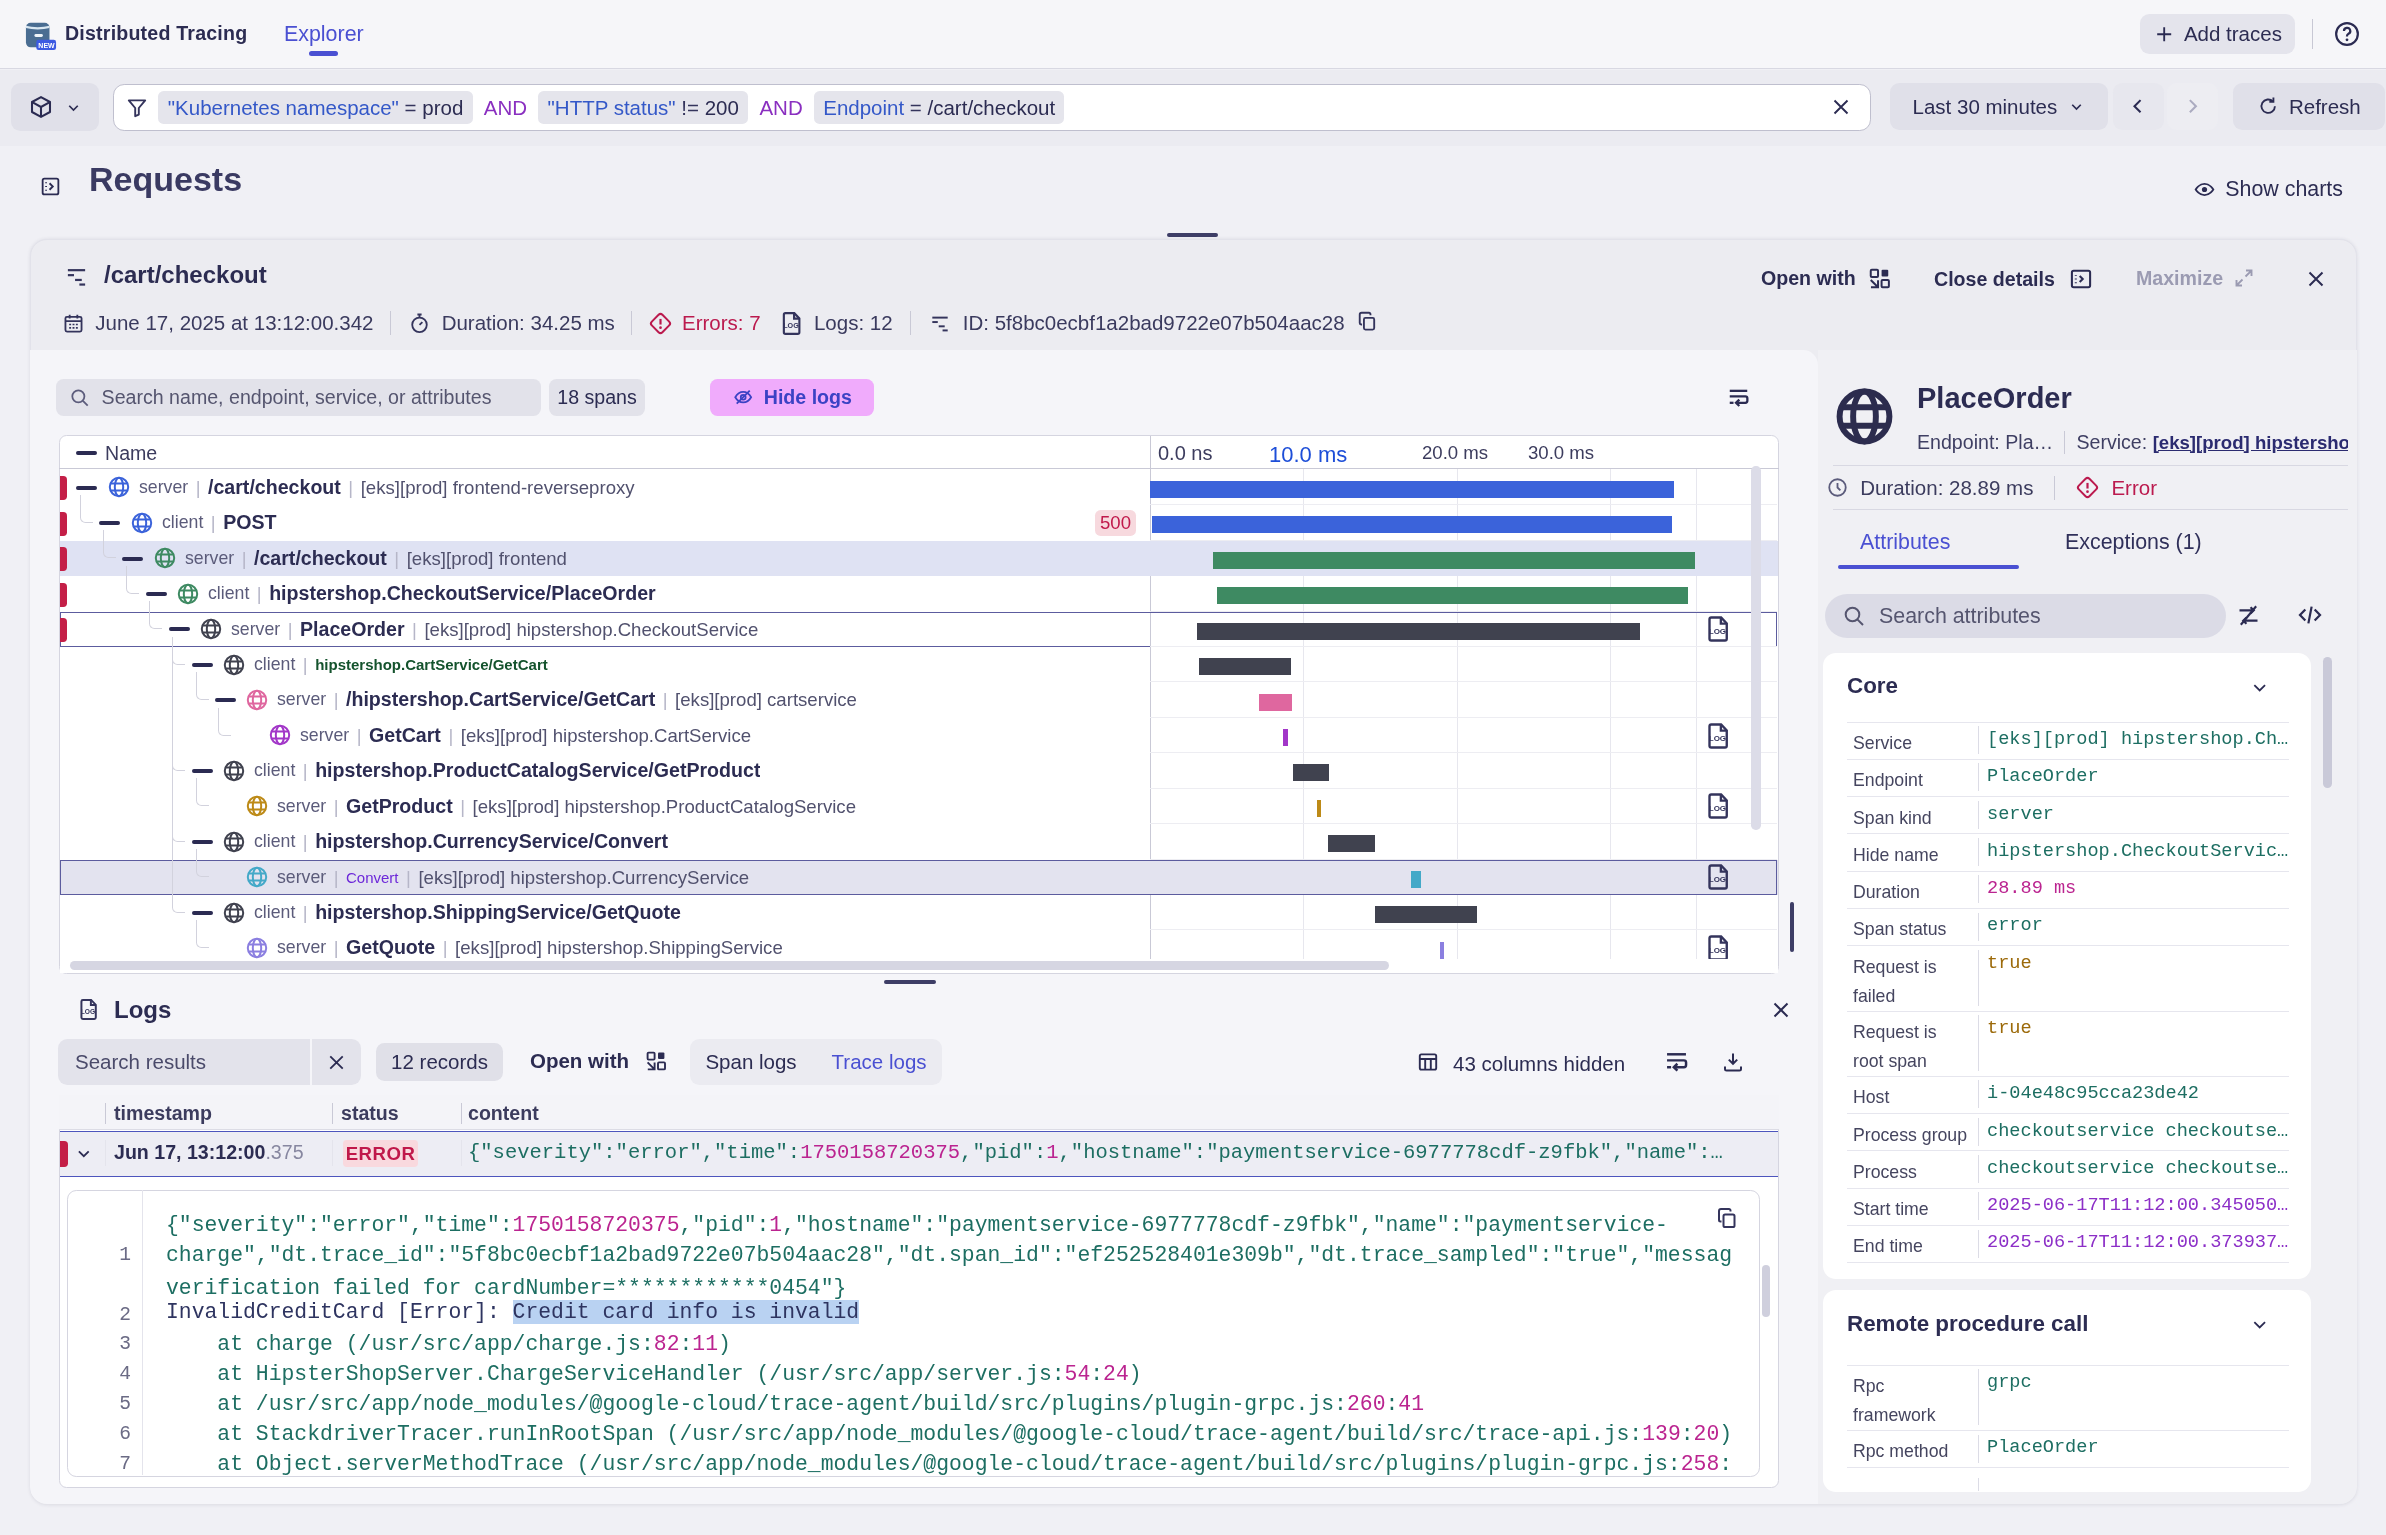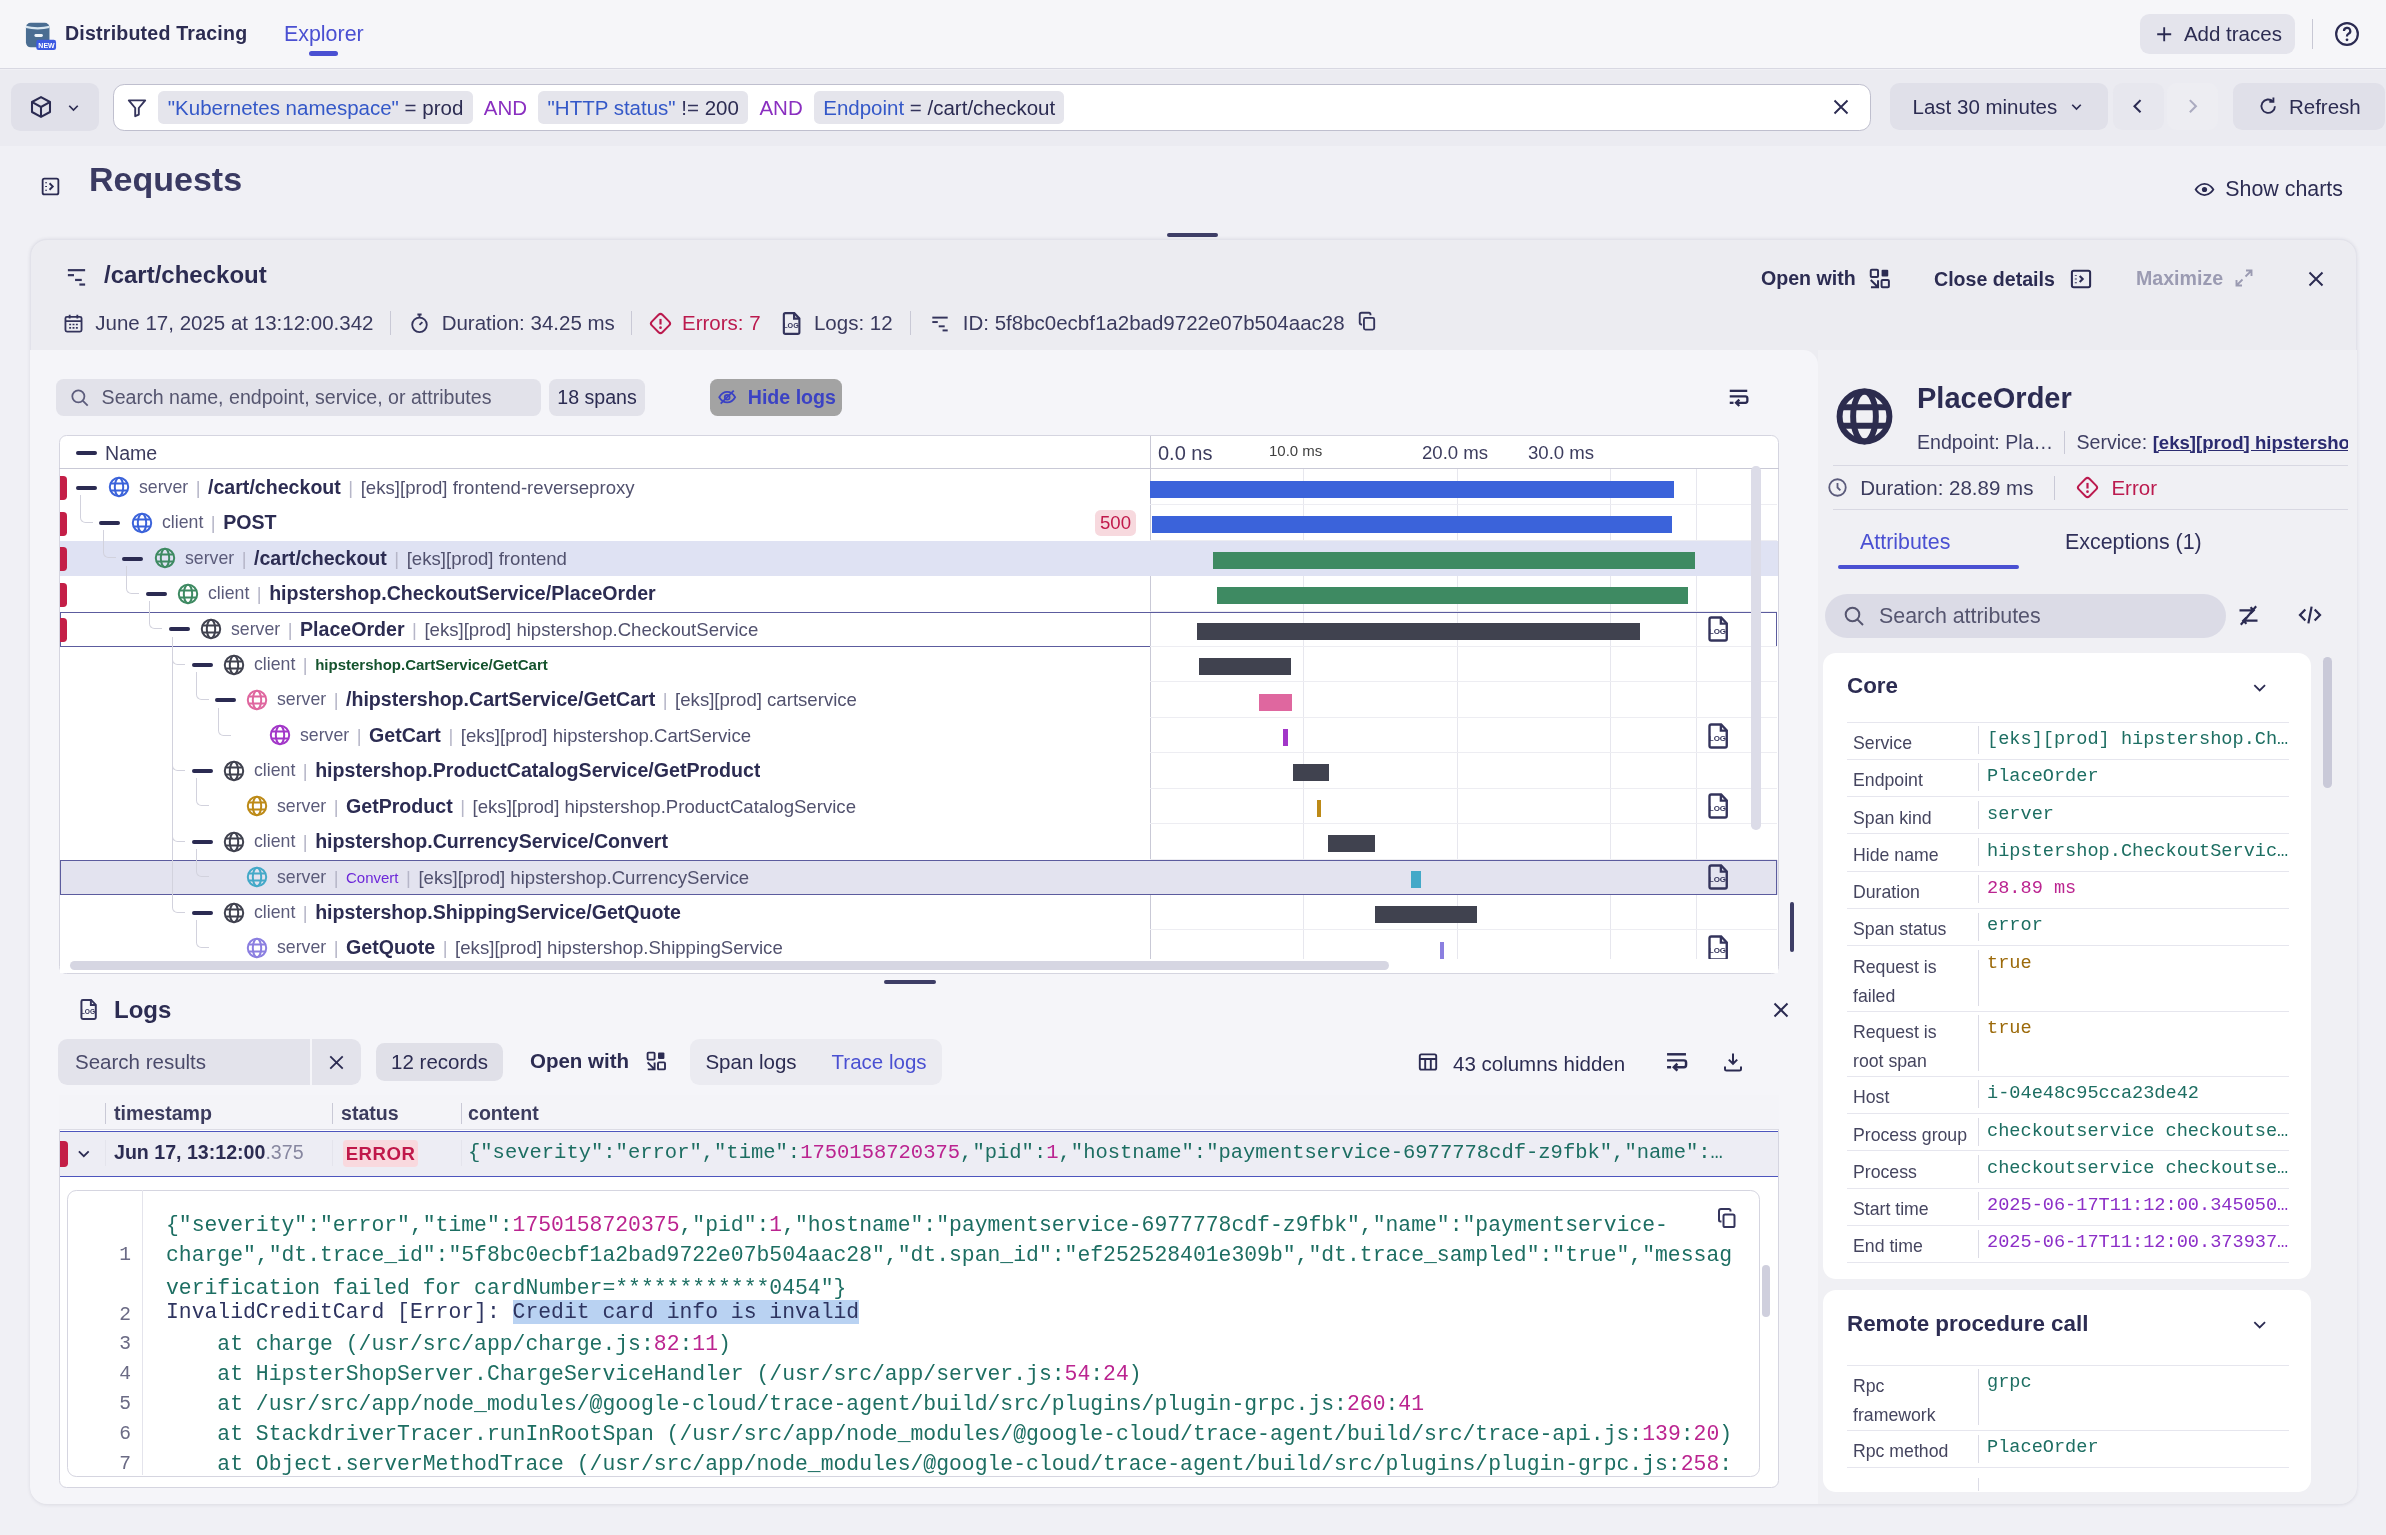--- a/index.html
+++ b/index.html
@@ -184,40 +184,40 @@
 <div style="position:absolute;left:56px;top:379px;width:485px;height:37px;border-radius:7.5px;background:#e2e2ea;display:flex;align-items:center;gap:11.2px;padding:0 13px">
     <svg width="21.4" height="21.4" viewBox="0 0 24 24" fill="none">
       <circle cx="10.5" cy="10.5" r="6.8" stroke="#5c5c7c" stroke-width="2"></circle>
       <path d="M15.6 15.6 21 21" stroke="#5c5c7c" stroke-width="2"></path>
     </svg>
     <span style="font-size:19.6px;color:#55556f">Search name, endpoint, service, or attributes</span>
   </div>
 <div style="position:absolute;left:549px;top:379px;width:96px;height:37px;border-radius:7.5px;background:#e2e2ea;display:flex;align-items:center;justify-content:center">
     <span style="font-size:19.6px;color:#2c2c52">18 spans</span>
   </div>
-<div style="position:absolute;left:710px;top:379px;width:132px;height:37px;border-radius:7.5px;background:#a3a3a3;display:flex;align-items:center;justify-content:center;gap:9.3px">
+<div style="position:absolute;left:710px;top:379px;width:164px;height:37px;border-radius:7.5px;background:#f0abfc;display:flex;align-items:center;justify-content:center;gap:9.3px">
     <svg width="22.4" height="22.4" viewBox="0 0 24 24" fill="none">
       <path d="M3.5 12s3.2-5.6 8.5-5.6S20.5 12 20.5 12s-3.2 5.6-8.5 5.6S3.5 12 3.5 12z" stroke="#3b42c4" stroke-width="1.9"></path>
       <circle cx="12" cy="12" r="2.6" stroke="#3b42c4" stroke-width="1.9"></circle>
       <path d="M5 19 19 5" stroke="#3b42c4" stroke-width="1.9"></path>
     </svg>
     <span style="font-size:19.6px;color:#3b42c4;font-weight:700">Hide logs</span>
   </div>
 <div style="position:absolute;left:1726px;top:385px;"><svg width="25" height="25" viewBox="0 0 24 24" fill="none">
       <path d="M3.6 5.6h16.8" stroke="#2b2b52" stroke-width="2.2"></path>
       <path d="M3.6 11h15a1.9 1.9 0 0 1 1.9 1.9v2.3a1.9 1.9 0 0 1-1.9 1.9h-8" stroke="#2b2b52" stroke-width="2.2"></path>
       <path d="M12.8 14l-3.2 3.1 3.2 3.1" stroke="#2b2b52" stroke-width="2.2"></path>
       <path d="M3.6 17.1h3.6" stroke="#2b2b52" stroke-width="2.2"></path>
     </svg></div>
 <div style="position:absolute;left:59px;top:435px;width:1720px;height:539px;background:#fff;border:0.9px solid #d5d5e0;border-radius:7.5px;overflow:hidden"></div>
 <div style="position:absolute;left:59px;top:435px;width:1720px;height:34px;border-bottom:0.9px solid #c9c9d6"></div>
 <div style="position:absolute;left:76px;top:451px;width:20.5px;height:3.7px;border-radius:1.9px;background:#2b2b52"></div>
 <div style="position:absolute;left:105px;top:442px;font-size:19.6px;color:#3c3c5e">Name</div>
 <div style="position:absolute;left:1158px;top:442px;font-size:20px;color:#3c3c5e">0.0 ns</div>
-<div style="position:absolute;left:1269px;top:442px;font-size:15px;color:#404040">10.0 ms</div>
+<div style="position:absolute;left:1269px;top:442px;font-size:22px;color:#1d4ed8">10.0 ms</div>
 <div style="position:absolute;left:1422px;top:442px;font-size:18.6px;color:#3c3c5e">20.0 ms</div>
 <div style="position:absolute;left:1528px;top:442px;font-size:18.6px;color:#3c3c5e">30.0 ms</div>
 <div style="position:absolute;left:1150px;top:436px;width:0.9px;height:537px;background:#c9c9d6"></div>
 <div style="position:absolute;left:1303px;top:469px;width:0.9px;height:504px;background:#e7e7ee"></div>
 <div style="position:absolute;left:1457px;top:469px;width:0.9px;height:504px;background:#e7e7ee"></div>
 <div style="position:absolute;left:1610px;top:469px;width:0.9px;height:504px;background:#e7e7ee"></div>
 <div style="position:absolute;left:1696px;top:469px;width:0.9px;height:504px;background:#e7e7ee"></div>
 <div style="position:absolute;left:1150px;top:504px;width:627px;height:0.9px;background:#ededf2"></div>
 <div style="position:absolute;left:60px;top:476px;width:6.5px;height:24px;background:#c41f47;border-radius:0 3.7px 3.7px 0"></div>
 <div style="position:absolute;left:76px;top:486px;width:20.5px;height:3.7px;border-radius:1.9px;background:#2b2b52"></div>

